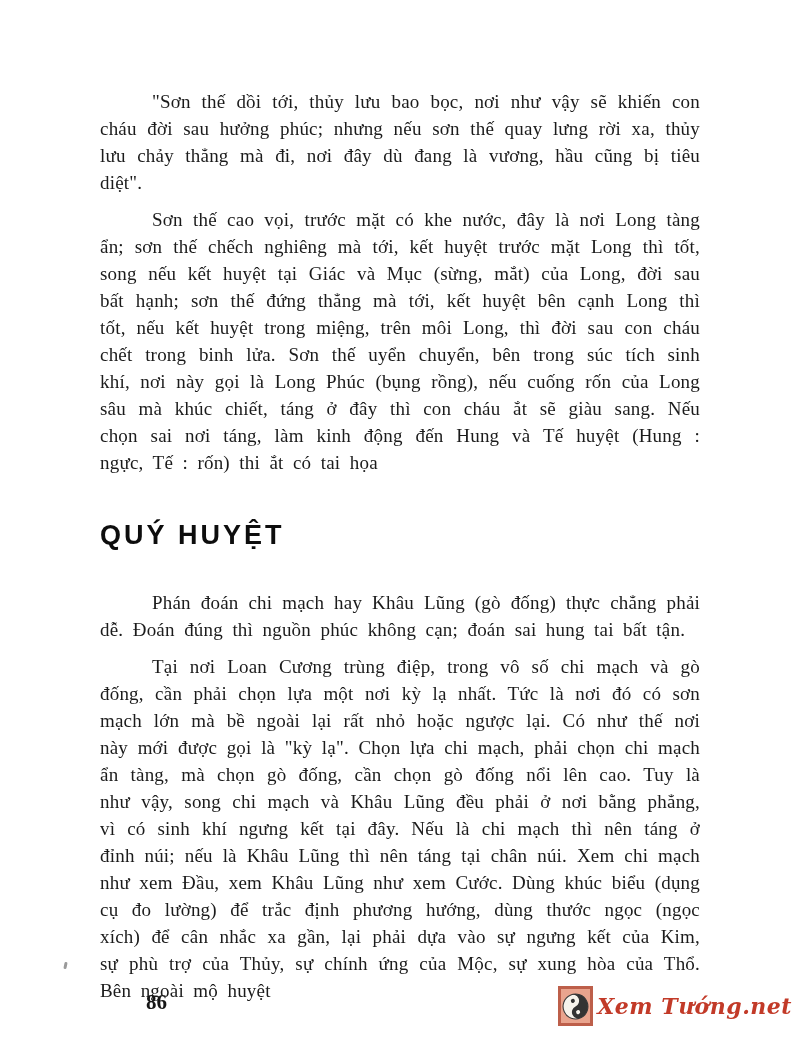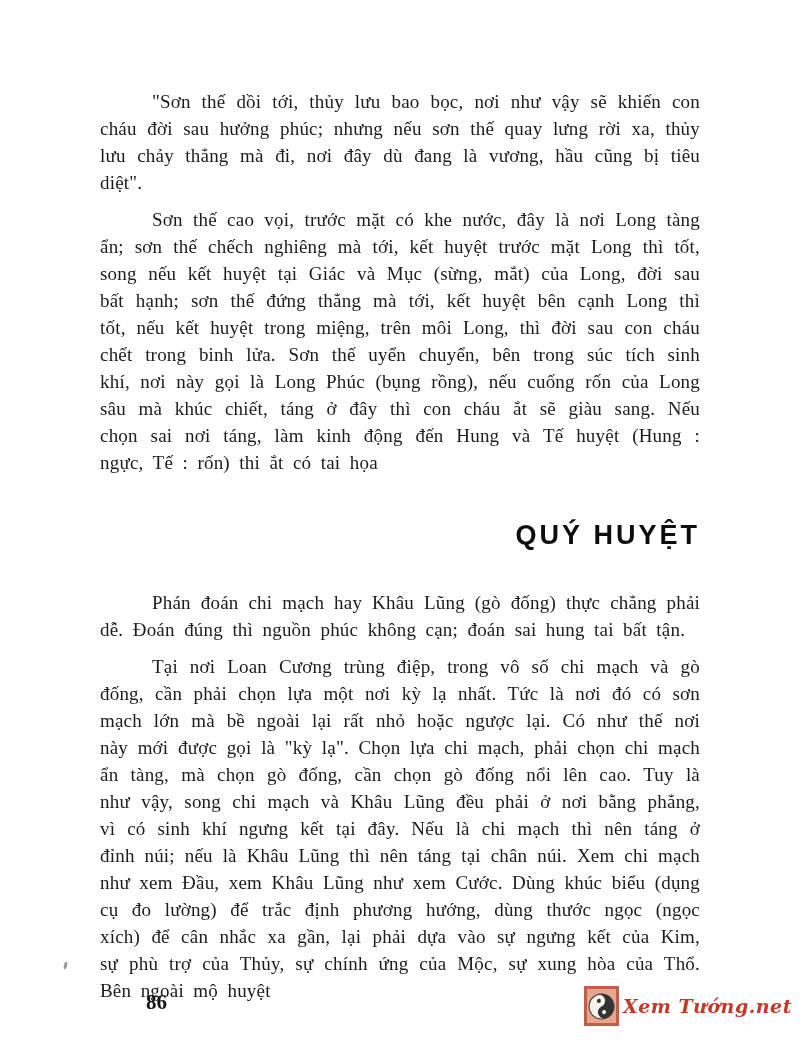--- a/index.html
+++ b/index.html
@@ -27,21 +27,21 @@
     text-indent: 52px;
     word-spacing: 4.5px;
     letter-spacing: 0.2px;
     margin-bottom: 10px;
   }
   .heading {
     font-family: "Liberation Sans", sans-serif;
     font-size: 27px;
     font-weight: bold;
     letter-spacing: 3px;
-    text-align: right;
+    text-align: left;
     color: #0d0d0d;
     margin: 44px 0 38px 0;
   }
   .page-number {
     position: absolute;
     left: 146px; top: 990px;
     font-size: 21px;
     font-weight: bold;
     color: #161616;
     font-family: "Liberation Serif", serif;
@@ -68,21 +68,21 @@
     border: 3px solid #bd5f4a;
     display: flex;
     align-items: center;
     justify-content: center;
   }
   .wm-icon-box svg { transform: rotate(-25deg); }
   .wm-text {
     font-family: "DejaVu Serif", serif;
     font-style: italic;
     font-weight: bold;
-    font-size: 19px;
+    font-size: 22px;
     color: #c23a28;
     letter-spacing: 0.5px;
     white-space: nowrap;
   }
 </style>
 </head>
 <body>
 
 <div class="page">
 

